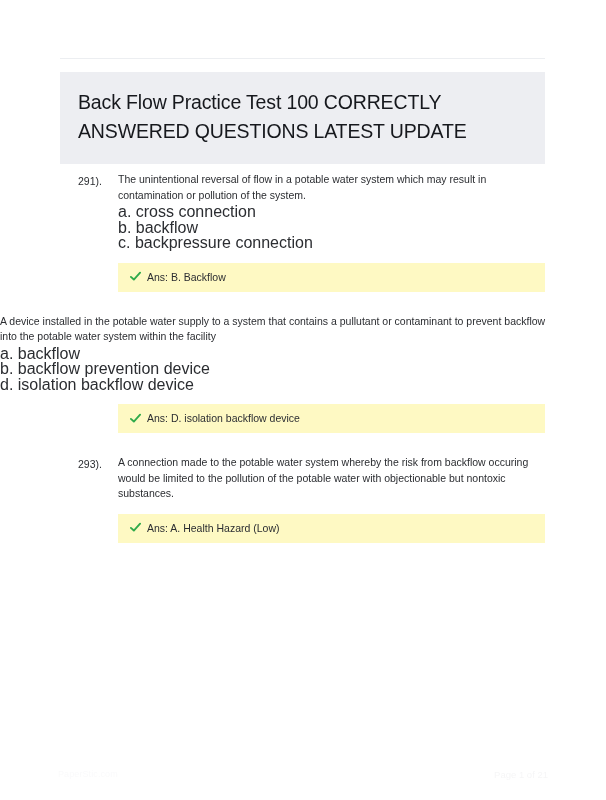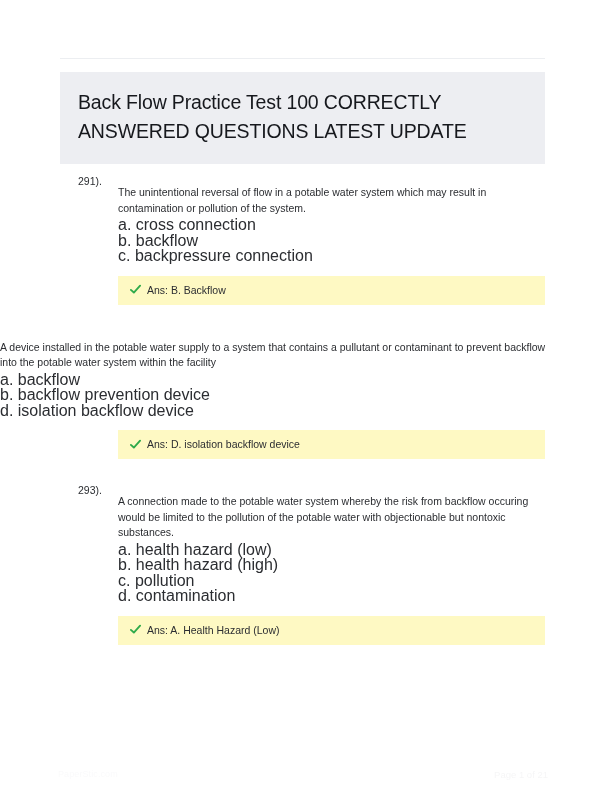--- a/index.html
+++ b/index.html
@@ -73,21 +73,20 @@
     flex: 0 0 118px;
     font-size: 10.5px;
     line-height: 16px;
     color: #2b2d31;
     padding-top: 1px;
   }
 
   .qbody {
     flex: 1 1 auto;
     padding-right: 58px;
-    margin-top: 13px;
   }
 
   .qtext {
     font-size: 10.5px;
     line-height: 15.5px;
     color: #2b2d31;
   }
 
   .choices {
     margin-top: 1px;
@@ -206,26 +205,20 @@
         </span>
         <span class="ans-text">Ans: D. isolation backflow device</span>
       </div>
     </div>
 
     <div class="qblock">
       <div class="qrow">
         <div class="qnum">293).</div>
         <div class="qbody">
           <div class="qtext">A connection made to the potable water system whereby the risk from backflow occuring would be limited to the pollution of the potable water with objectionable but nontoxic substances.</div>
-          <div class="choices">
-            <div class="choice">a. health hazard (low)</div>
-            <div class="choice">b. health hazard (high)</div>
-            <div class="choice">c. pollution</div>
-            <div class="choice">d. contamination</div>
-          </div>
         </div>
       </div>
       <div class="ans-band">
         <span class="check-icon">
           <svg width="11" height="11" viewBox="0 0 12 12" aria-hidden="true">
             <path d="M1 6.4 L4.2 9.3 L11 1.8" fill="none" stroke="#2eaa4a" stroke-width="2" stroke-linecap="round" stroke-linejoin="round"></path>
           </svg>
         </span>
         <span class="ans-text">Ans: A. Health Hazard (Low)</span>
       </div>

